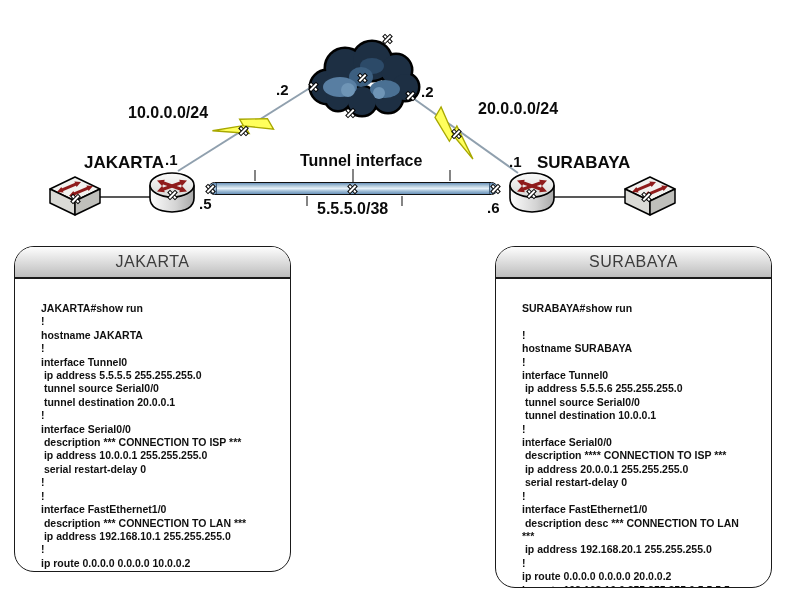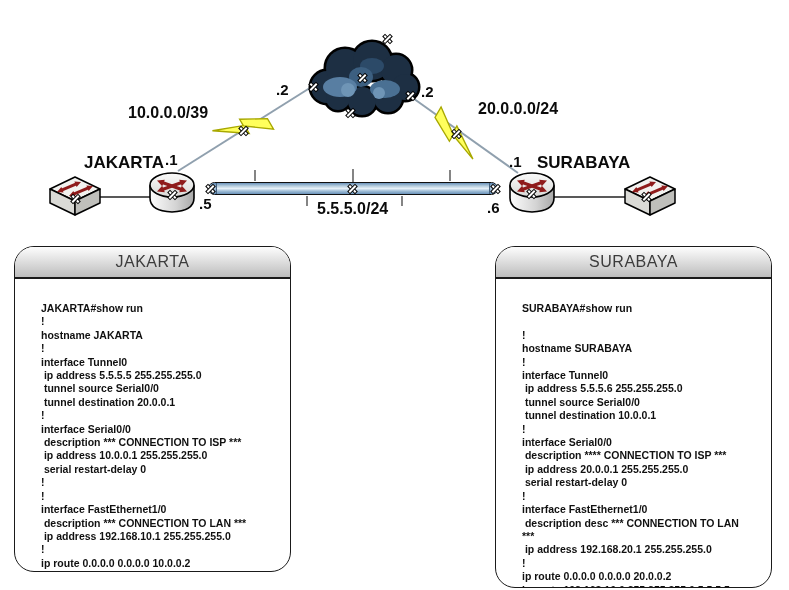--- a/index.html
+++ b/index.html
@@ -166,29 +166,30 @@
     <g fill="#8f1b1b" stroke="none">
       <line x1="17" y1="18.3" x2="33" y2="11.7" stroke="#8f1b1b" stroke-width="3"></line>
       <polygon points="37,10 32.6,15.1 30.4,9.5"></polygon>
       <polygon points="13,20 19.6,20.5 17.4,14.9"></polygon>
       <line x1="29" y1="22.3" x2="45" y2="15.7" stroke="#8f1b1b" stroke-width="3"></line>
       <polygon points="49,14 44.6,19.1 42.4,13.5"></polygon>
       <polygon points="25,24 31.6,24.5 29.4,18.9"></polygon>
     </g>
   </svg>
 
-  <div class="lbl" style="left:128px; top:105px; font-size:16px;">10.0.0.0/39</div>
+  <div class="lbl" style="left:128px; top:105px; font-size:16px;">10.0.0.0/24</div>
   <div class="lbl" style="left:478px; top:101px; font-size:16px;">20.0.0.0/24</div>
   <div class="lbl" style="left:276px; top:82px;  font-size:15px;">.2</div>
   <div class="lbl" style="left:421px; top:84px;  font-size:15px;">.2</div>
   <div class="lbl" style="left:84px;  top:154px; font-size:17px;">JAKARTA</div>
   <div class="lbl" style="left:165px; top:152px; font-size:15px;">.1</div>
   <div class="lbl" style="left:509px; top:154px; font-size:15px;">.1</div>
   <div class="lbl" style="left:537px; top:154px; font-size:17px;">SURABAYA</div>
-  <div class="lbl" style="left:317px; top:201px; font-size:16px;">5.5.5.0/24</div>
+  <div class="lbl" style="left:300px; top:153px; font-size:16px;">Tunnel interface</div>
+  <div class="lbl" style="left:317px; top:201px; font-size:16px;">5.5.5.0/38</div>
   <div class="lbl" style="left:199px; top:196px; font-size:15px;">.5</div>
   <div class="lbl" style="left:487px; top:200px; font-size:15px;">.6</div>
 
   <i class="hx" style="left:387px; top:38px;"></i>
   <i class="hx" style="left:313px; top:86px;"></i>
   <i class="hx" style="left:362px; top:77px;"></i>
   <i class="hx" style="left:410px; top:95px;"></i>
   <i class="hx" style="left:350px; top:112px;"></i>
   <i class="hx" style="left:210px; top:188px;"></i>
   <i class="hx" style="left:352px; top:188px;"></i>

